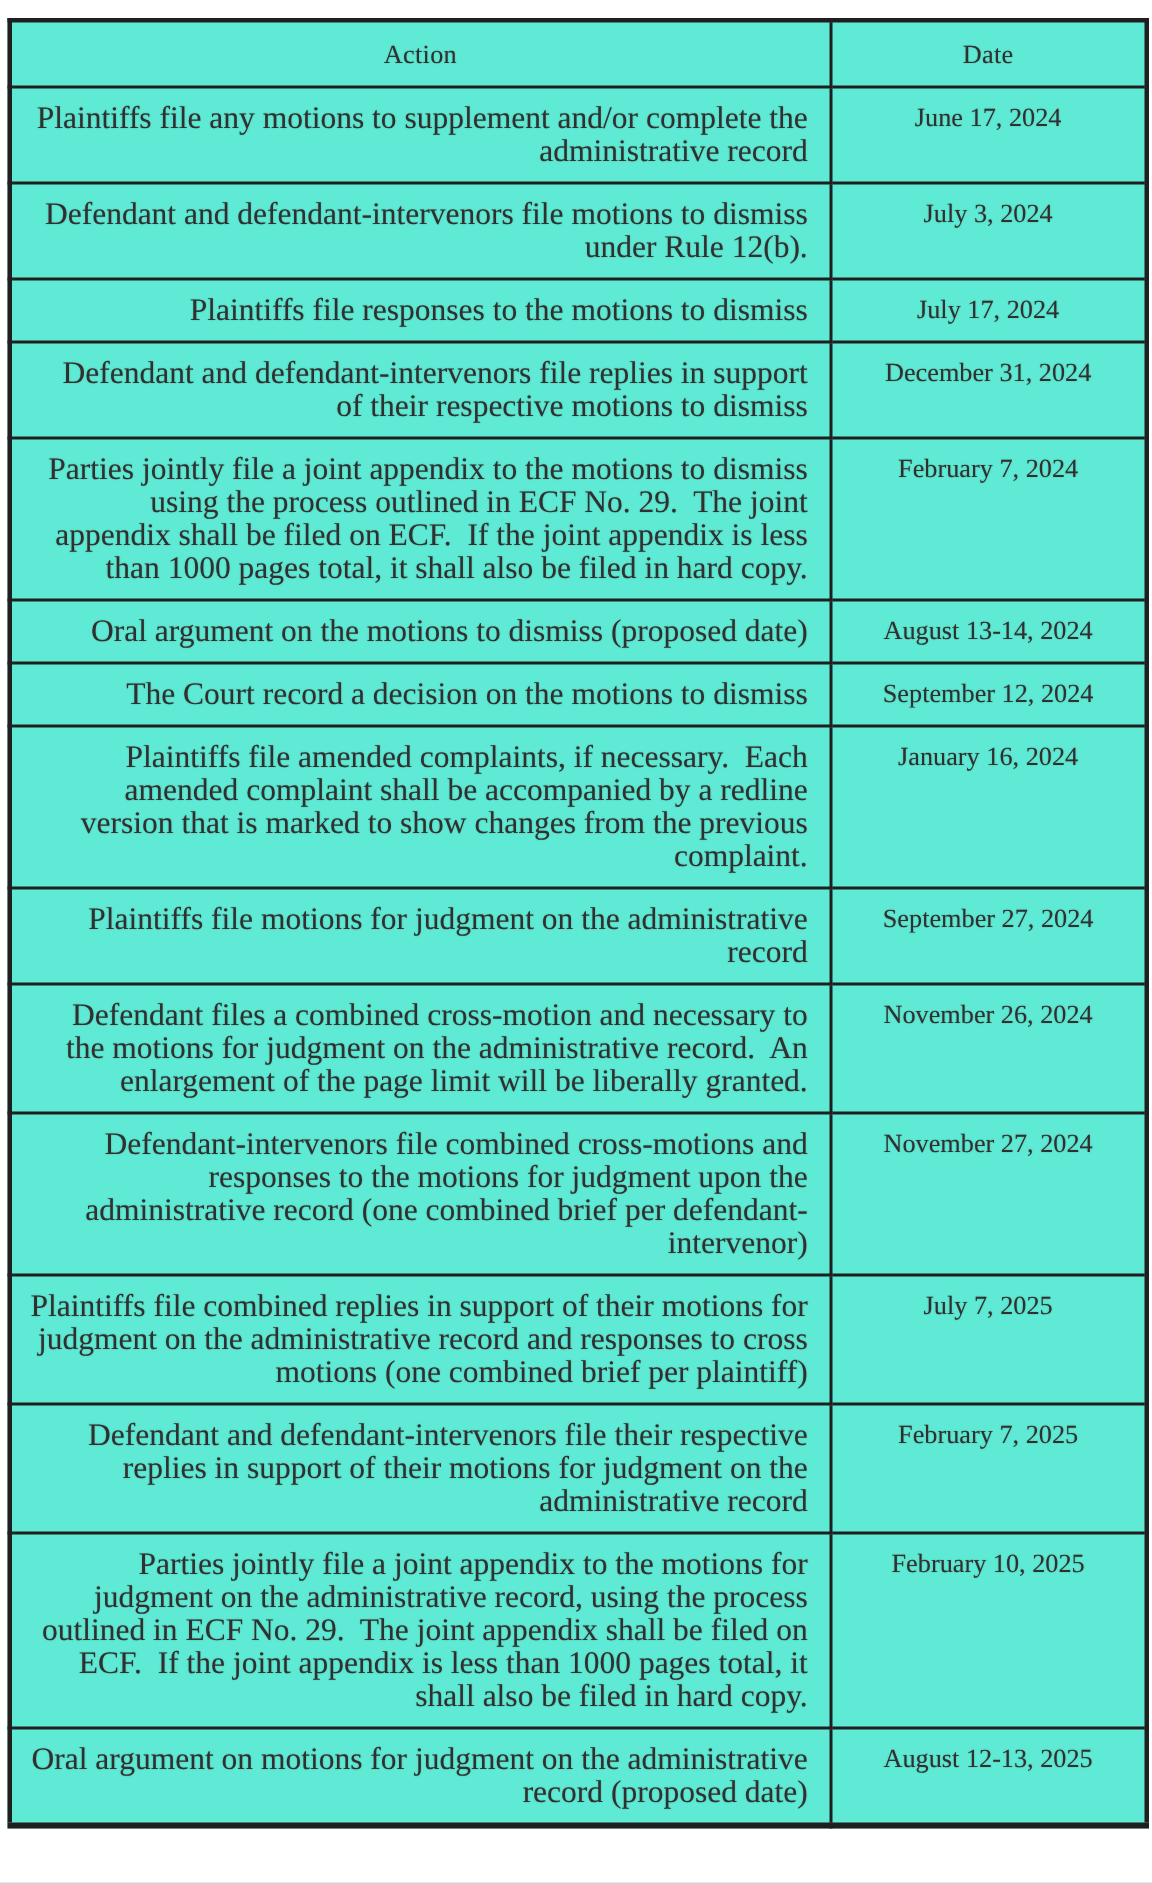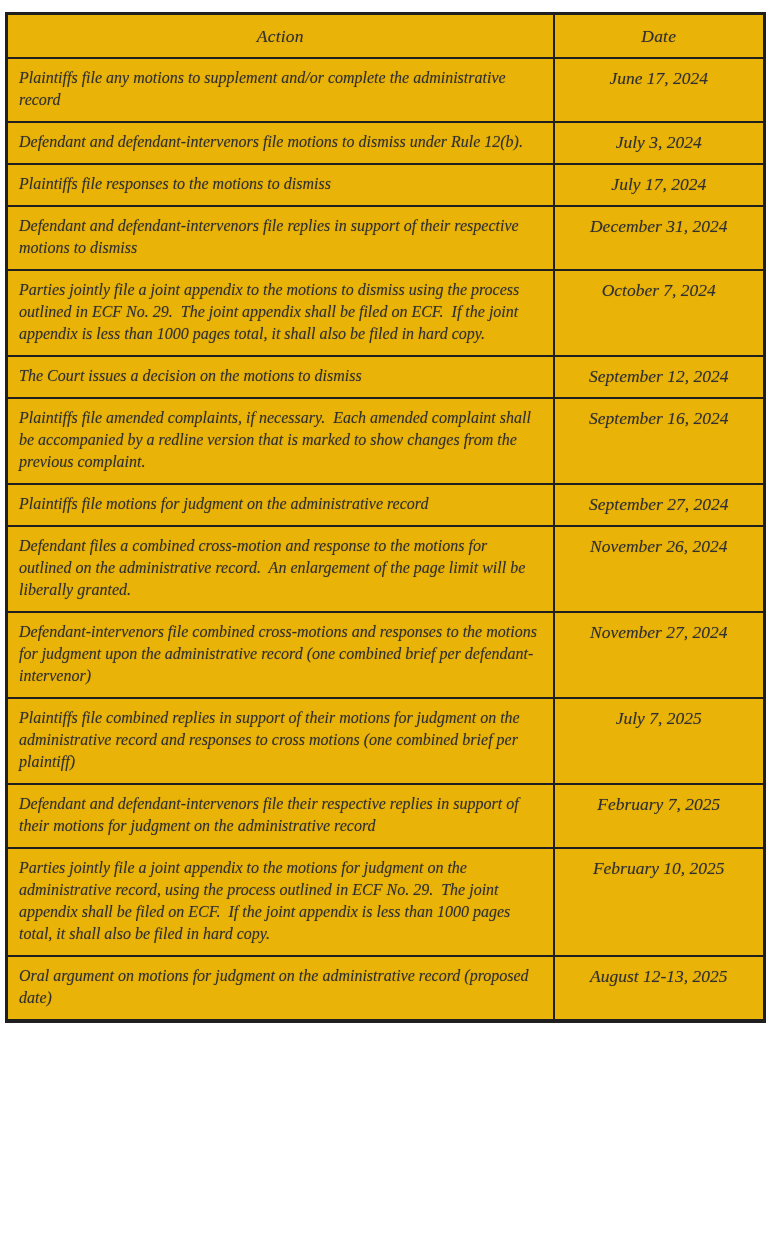--- a/index.html
+++ b/index.html
@@ -15,22 +15,21 @@
     height: 1255px;
     background: #ffffff;
     box-sizing: border-box;
     padding: 12px 5px 0 5px;
   }
   table.schedule {
     width: 758px;
     border-collapse: collapse;
     table-layout: fixed;
     color: #303030;
-    background: #eab308;
-    font-style: italic;
+    background: #5eead4;
   }
   table.schedule, table.schedule th, table.schedule td {
     border: 2px solid #1f1f1f;
   }
   table.schedule {
     border-width: 3px;
     border-bottom-width: 4px;
   }
   col.action-col { width: 547px; }
   col.date-col   { width: 211px; }
@@ -38,23 +37,23 @@
     font-weight: normal;
     font-size: 17.5px;
     text-align: center;
     vertical-align: middle;
     height: 38px;
     padding: 2px 6px;
     letter-spacing: 0.2px;
     text-shadow: 0 0 1px rgba(60,60,60,0.40);
   }
   td.action-cell {
-    font-size: 16px;
+    font-size: 21px;
     line-height: 22px;
-    text-align: left;
+    text-align: right;
     vertical-align: top;
     padding: 8px 14px 10px 11px;
     white-space: pre-wrap;
     text-shadow: 0 0 1px rgba(60,60,60,0.40);
   }
   td.date-cell {
     font-size: 17.5px;
     line-height: 22px;
     text-align: center;
     vertical-align: top;
@@ -94,41 +93,45 @@
     <td class="date-cell">July 17, 2024</td>
   </tr>
 
   <tr>
     <td class="action-cell">Defendant and defendant-intervenors file replies in support of their respective motions to dismiss</td>
     <td class="date-cell">December 31, 2024</td>
   </tr>
 
   <tr>
     <td class="action-cell">Parties jointly file a joint appendix to the motions to dismiss using the process outlined in ECF No. 29.  The joint appendix shall be filed on ECF.  If the joint appendix is less than 1000 pages total, it shall also be filed in hard copy.</td>
-    <td class="date-cell">October 7, 2024</td>
+    <td class="date-cell">February 7, 2024</td>
   </tr>
 
+  <tr>
+    <td class="action-cell">Oral argument on the motions to dismiss (proposed date)</td>
+    <td class="date-cell">August 13-14, 2024</td>
+  </tr>
 
   <tr>
-    <td class="action-cell">The Court issues a decision on the motions to dismiss</td>
+    <td class="action-cell">The Court record a decision on the motions to dismiss</td>
     <td class="date-cell">September 12, 2024</td>
   </tr>
 
   <tr>
     <td class="action-cell">Plaintiffs file amended complaints, if necessary.  Each amended complaint shall be accompanied by a redline version that is marked to show changes from the previous complaint.</td>
-    <td class="date-cell">September 16, 2024</td>
+    <td class="date-cell">January 16, 2024</td>
   </tr>
 
   <tr>
     <td class="action-cell">Plaintiffs file motions for judgment on the administrative record</td>
     <td class="date-cell">September 27, 2024</td>
   </tr>
 
   <tr>
-    <td class="action-cell">Defendant files a combined cross-motion and response to the motions for outlined on the administrative record.  An enlargement of the page limit will be liberally granted.</td>
+    <td class="action-cell">Defendant files a combined cross-motion and necessary to the motions for judgment on the administrative record.  An enlargement of the page limit will be liberally granted.</td>
     <td class="date-cell">November 26, 2024</td>
   </tr>
 
   <tr>
     <td class="action-cell">Defendant-intervenors file combined cross-motions and responses to the motions for judgment upon the administrative record (one combined brief per defendant-intervenor)</td>
     <td class="date-cell">November 27, 2024</td>
   </tr>
 
   <tr>
     <td class="action-cell">Plaintiffs file combined replies in support of their motions for judgment on the administrative record and responses to cross motions (one combined brief per plaintiff)</td>

